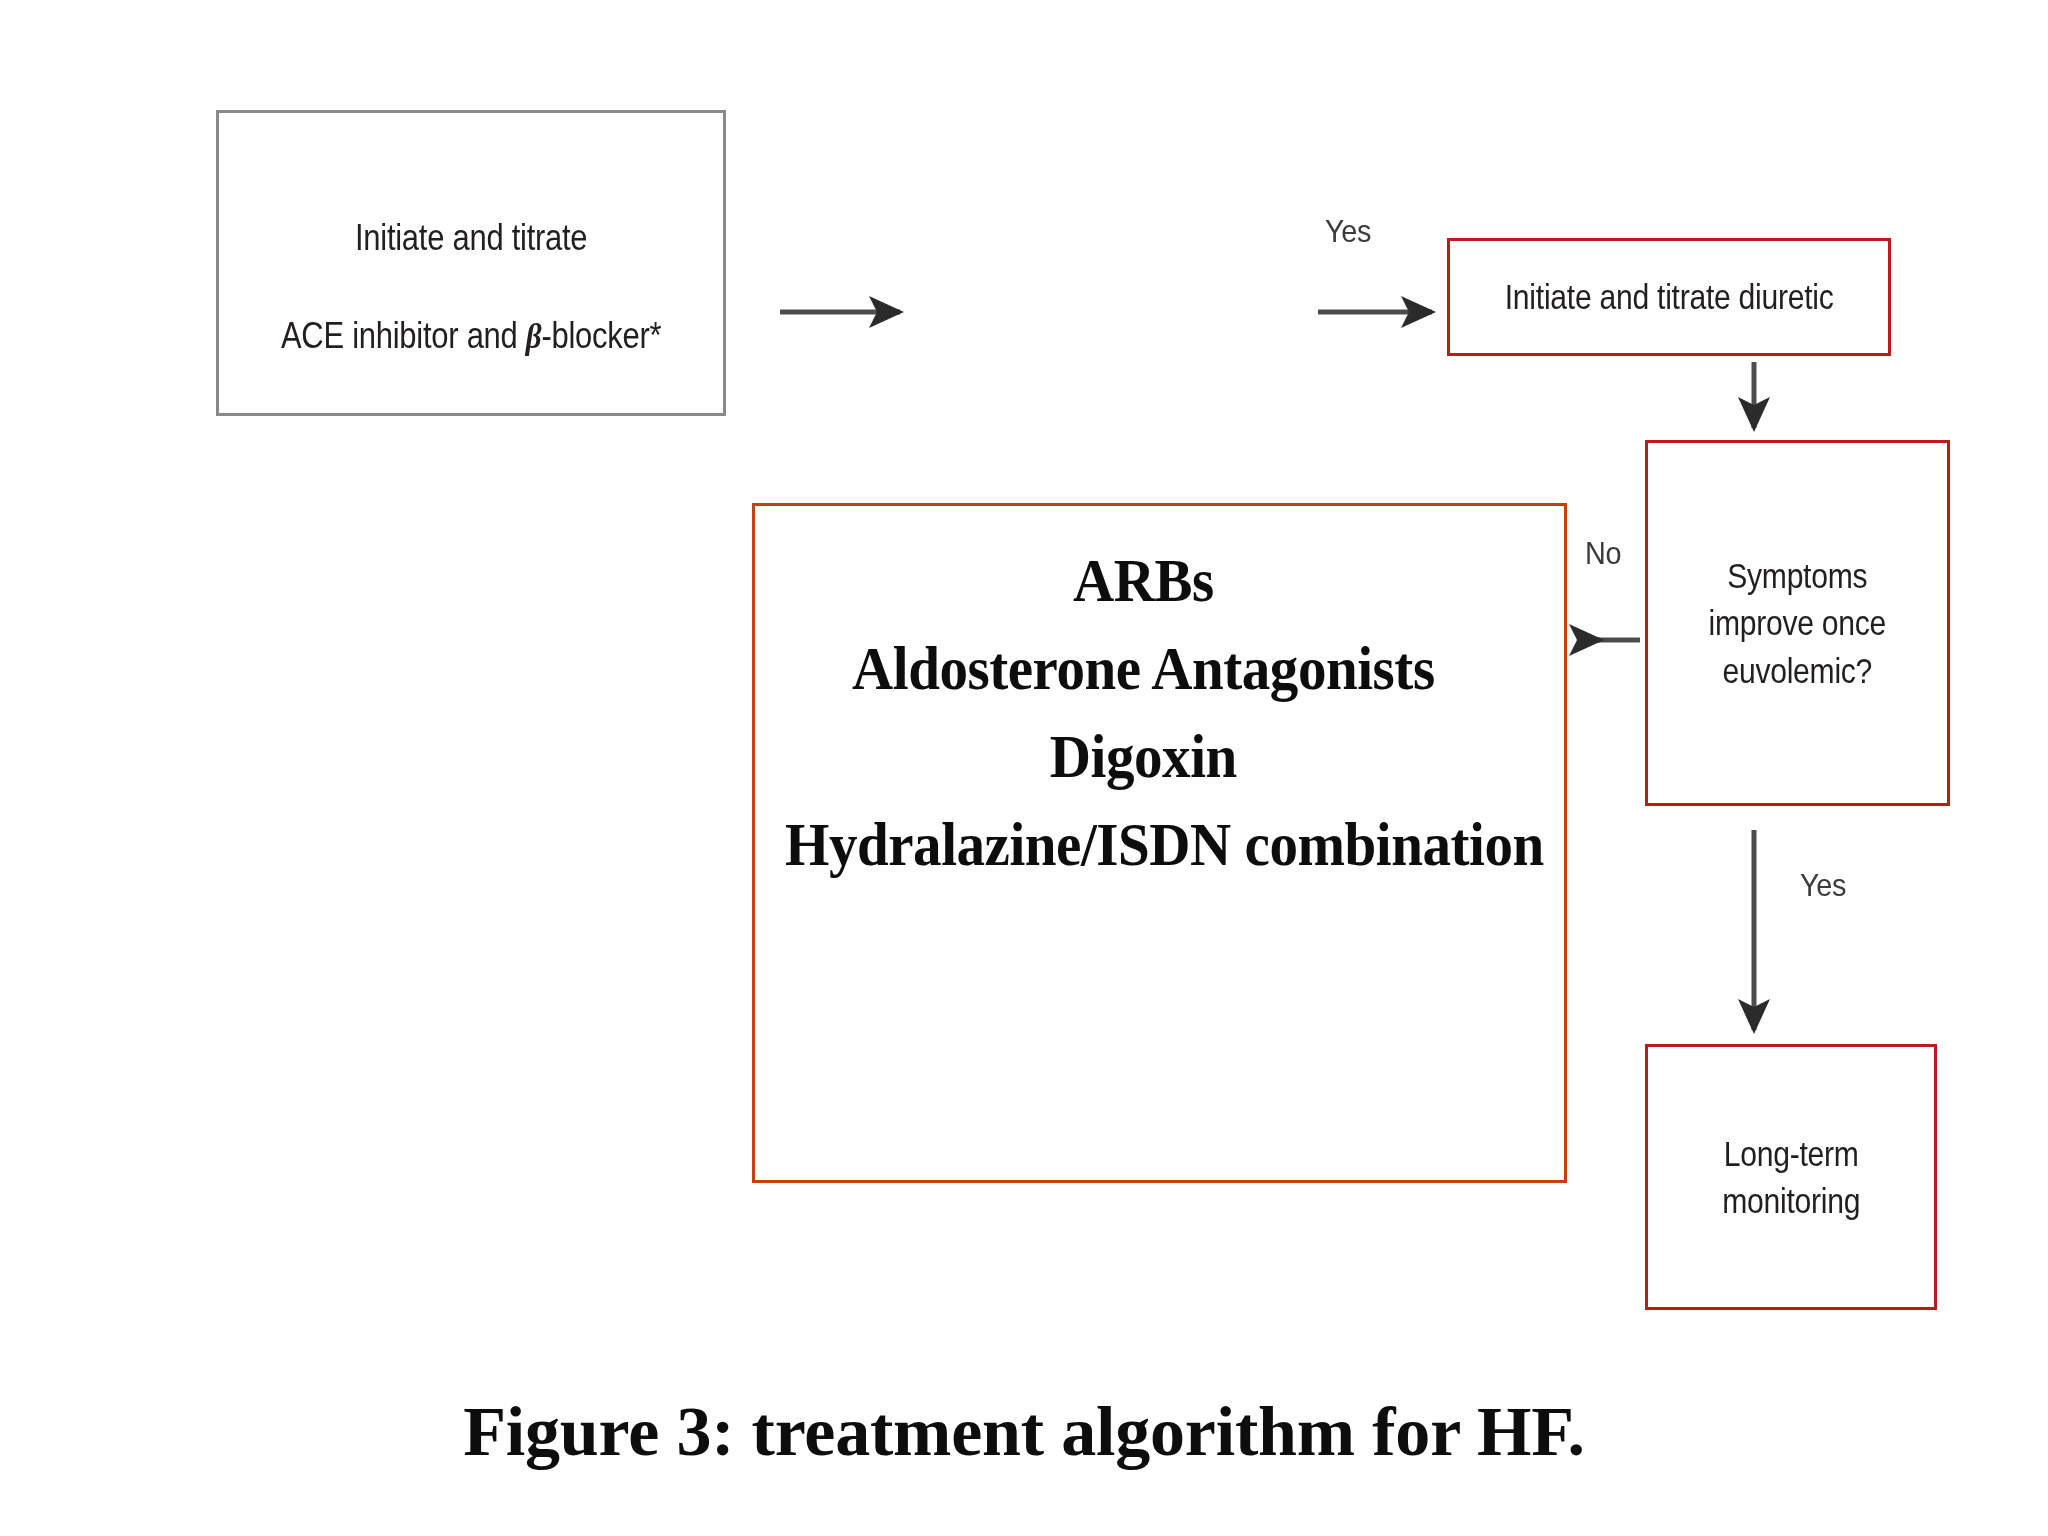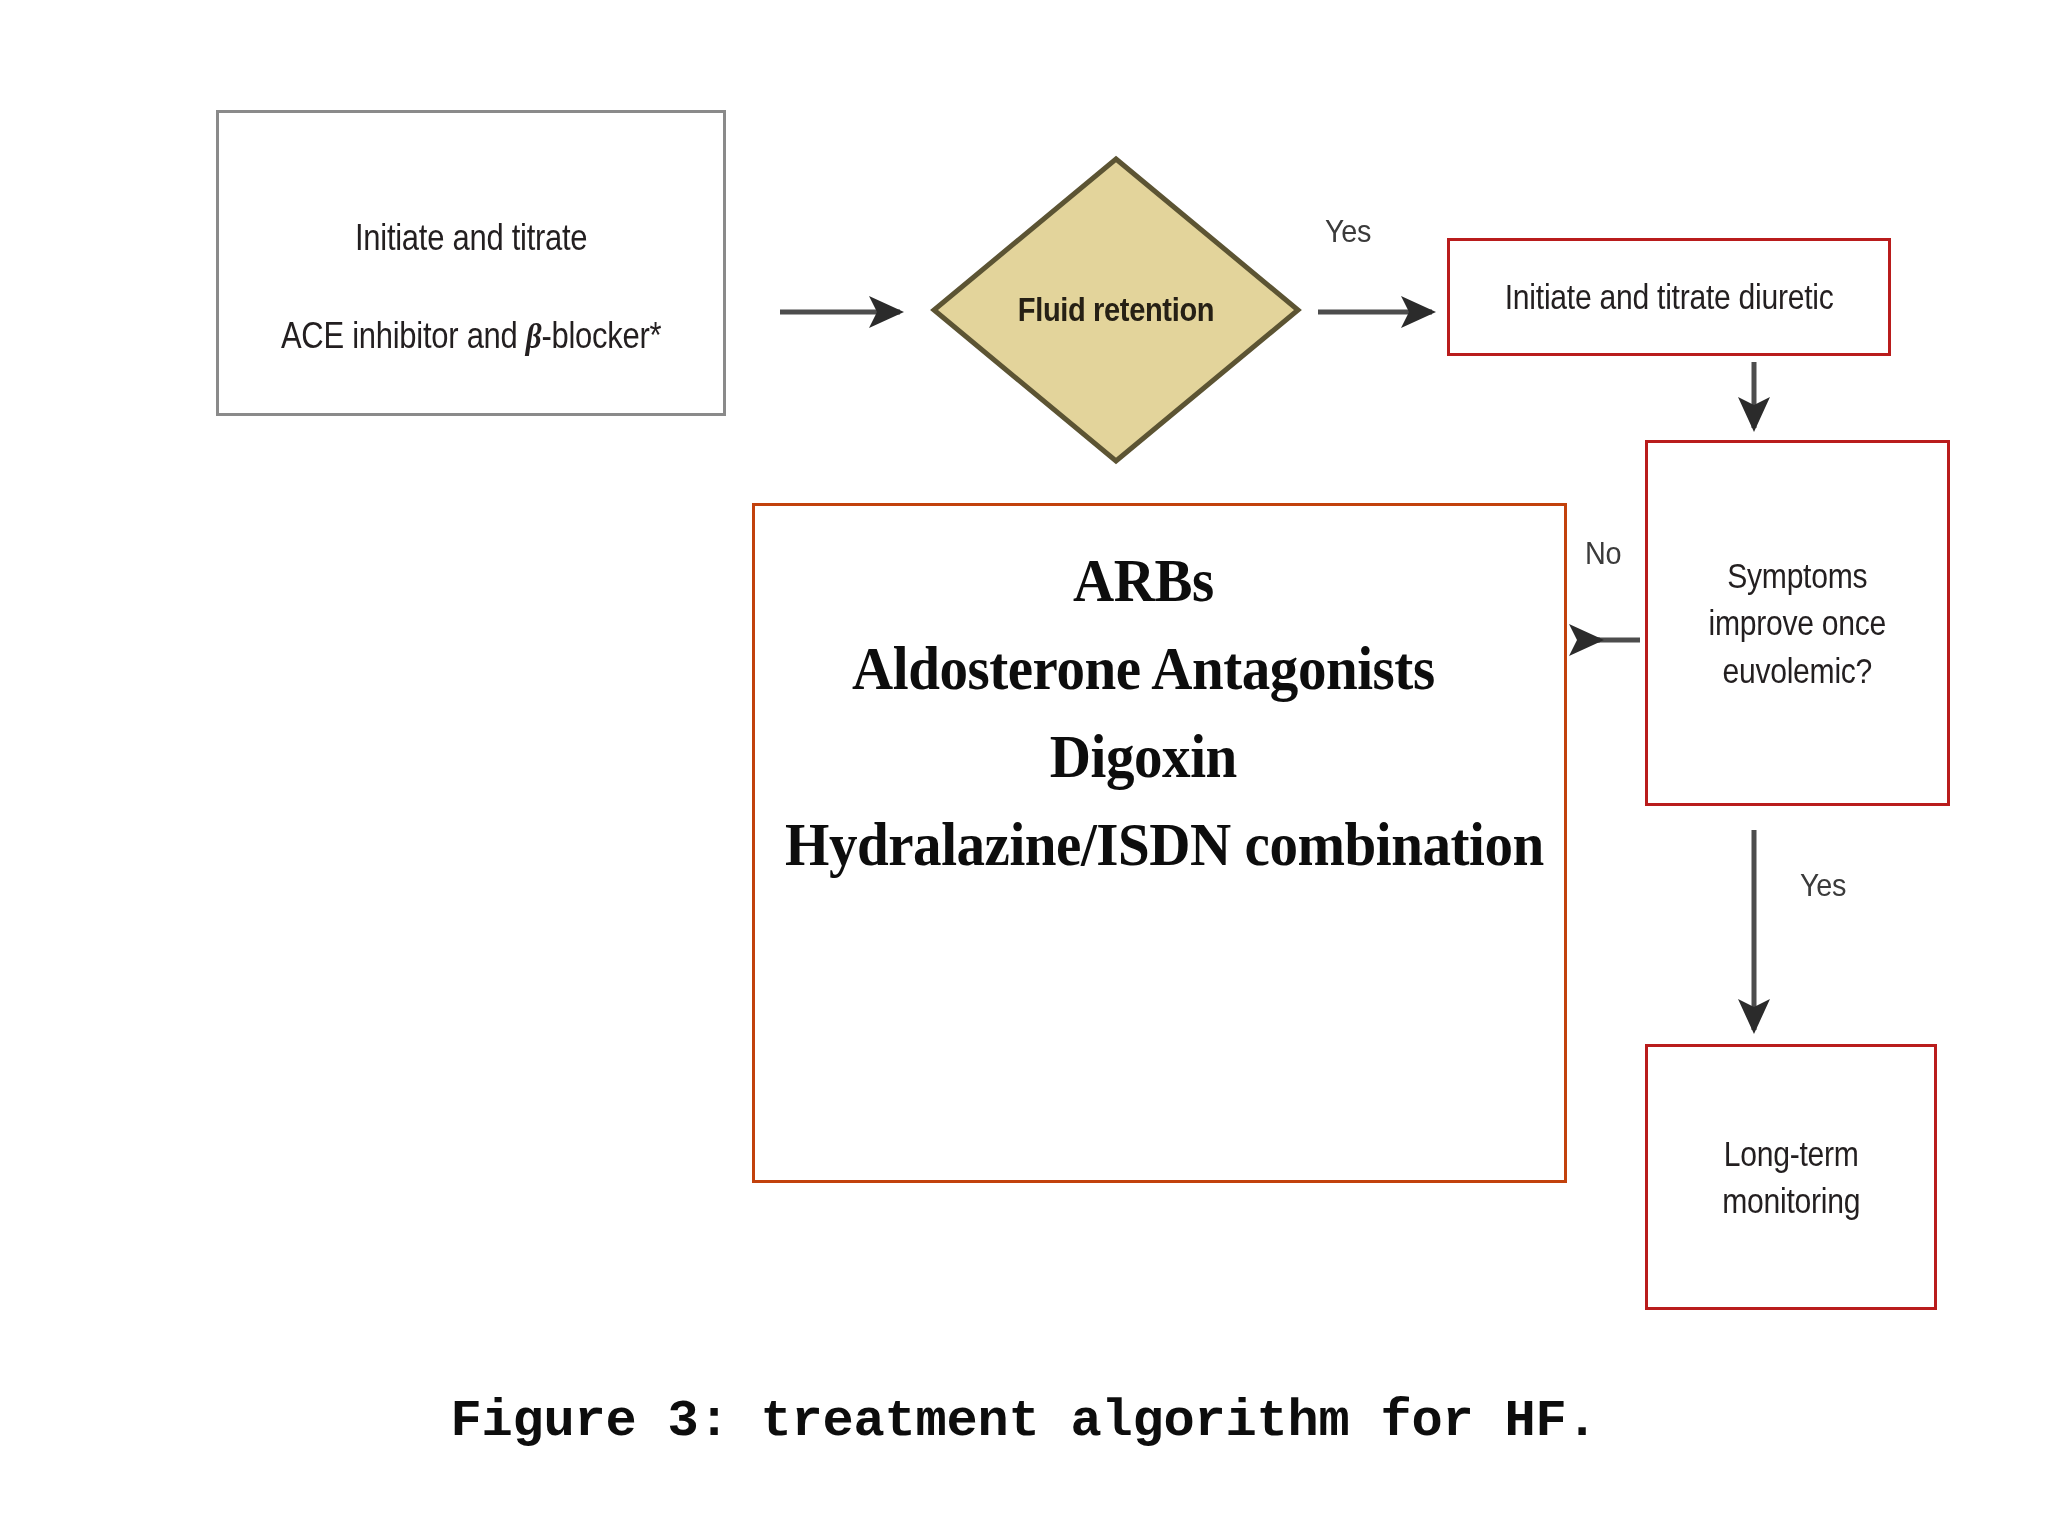--- a/index.html
+++ b/index.html
@@ -134,23 +134,23 @@
     width: 2048px; height: 1536px;
     pointer-events: none;
   }
 
   
   #figure-caption {
     position: absolute;
     left: 0; top: 1392px;
     width: 2048px;
     text-align: center;
-    font-family: Liberation Mono, monospace;
+    font-family: Liberation Serif, serif;
     font-weight: 700;
-    font-size: 52px;
+    font-size: 70px;
     color: #0d0d0d;
     letter-spacing: -0.2px;
   }
 </style>
 </head>
 <body>
 
 <div id="page">
 
   <svg id="arrows" viewBox="0 0 2048 1536" width="2048" height="1536" aria-hidden="true">
@@ -182,26 +182,20 @@
     </g>
   </svg>
 
   <div class="node" id="box-initiate-ace">
     <div class="txt">
       <span>Initiate and titrate</span><br>
       <span>ACE inhibitor and </span><span class="beta">β</span><span>-blocker*</span>
     </div>
   </div>
 
-  <div id="diamond-fluid-retention">
-    <svg class="dia-svg" viewBox="0 0 372 310" width="372" height="310" preserveAspectRatio="none">
-      <polygon points="186,4 368,155 186,306 4,155" fill="#e3d49b" stroke="#5c5433" stroke-width="5"></polygon>
-    </svg>
-    <div class="dia-label">Fluid retention</div>
-  </div>
 
   <div class="edge-label" id="label-yes-diuretic">Yes</div>
 
   <div class="node" id="box-diuretic">
     <div class="txt">Initiate and titrate diuretic</div>
   </div>
 
   <div class="node" id="box-symptoms">
     <div class="txt">Symptoms
 improve once

